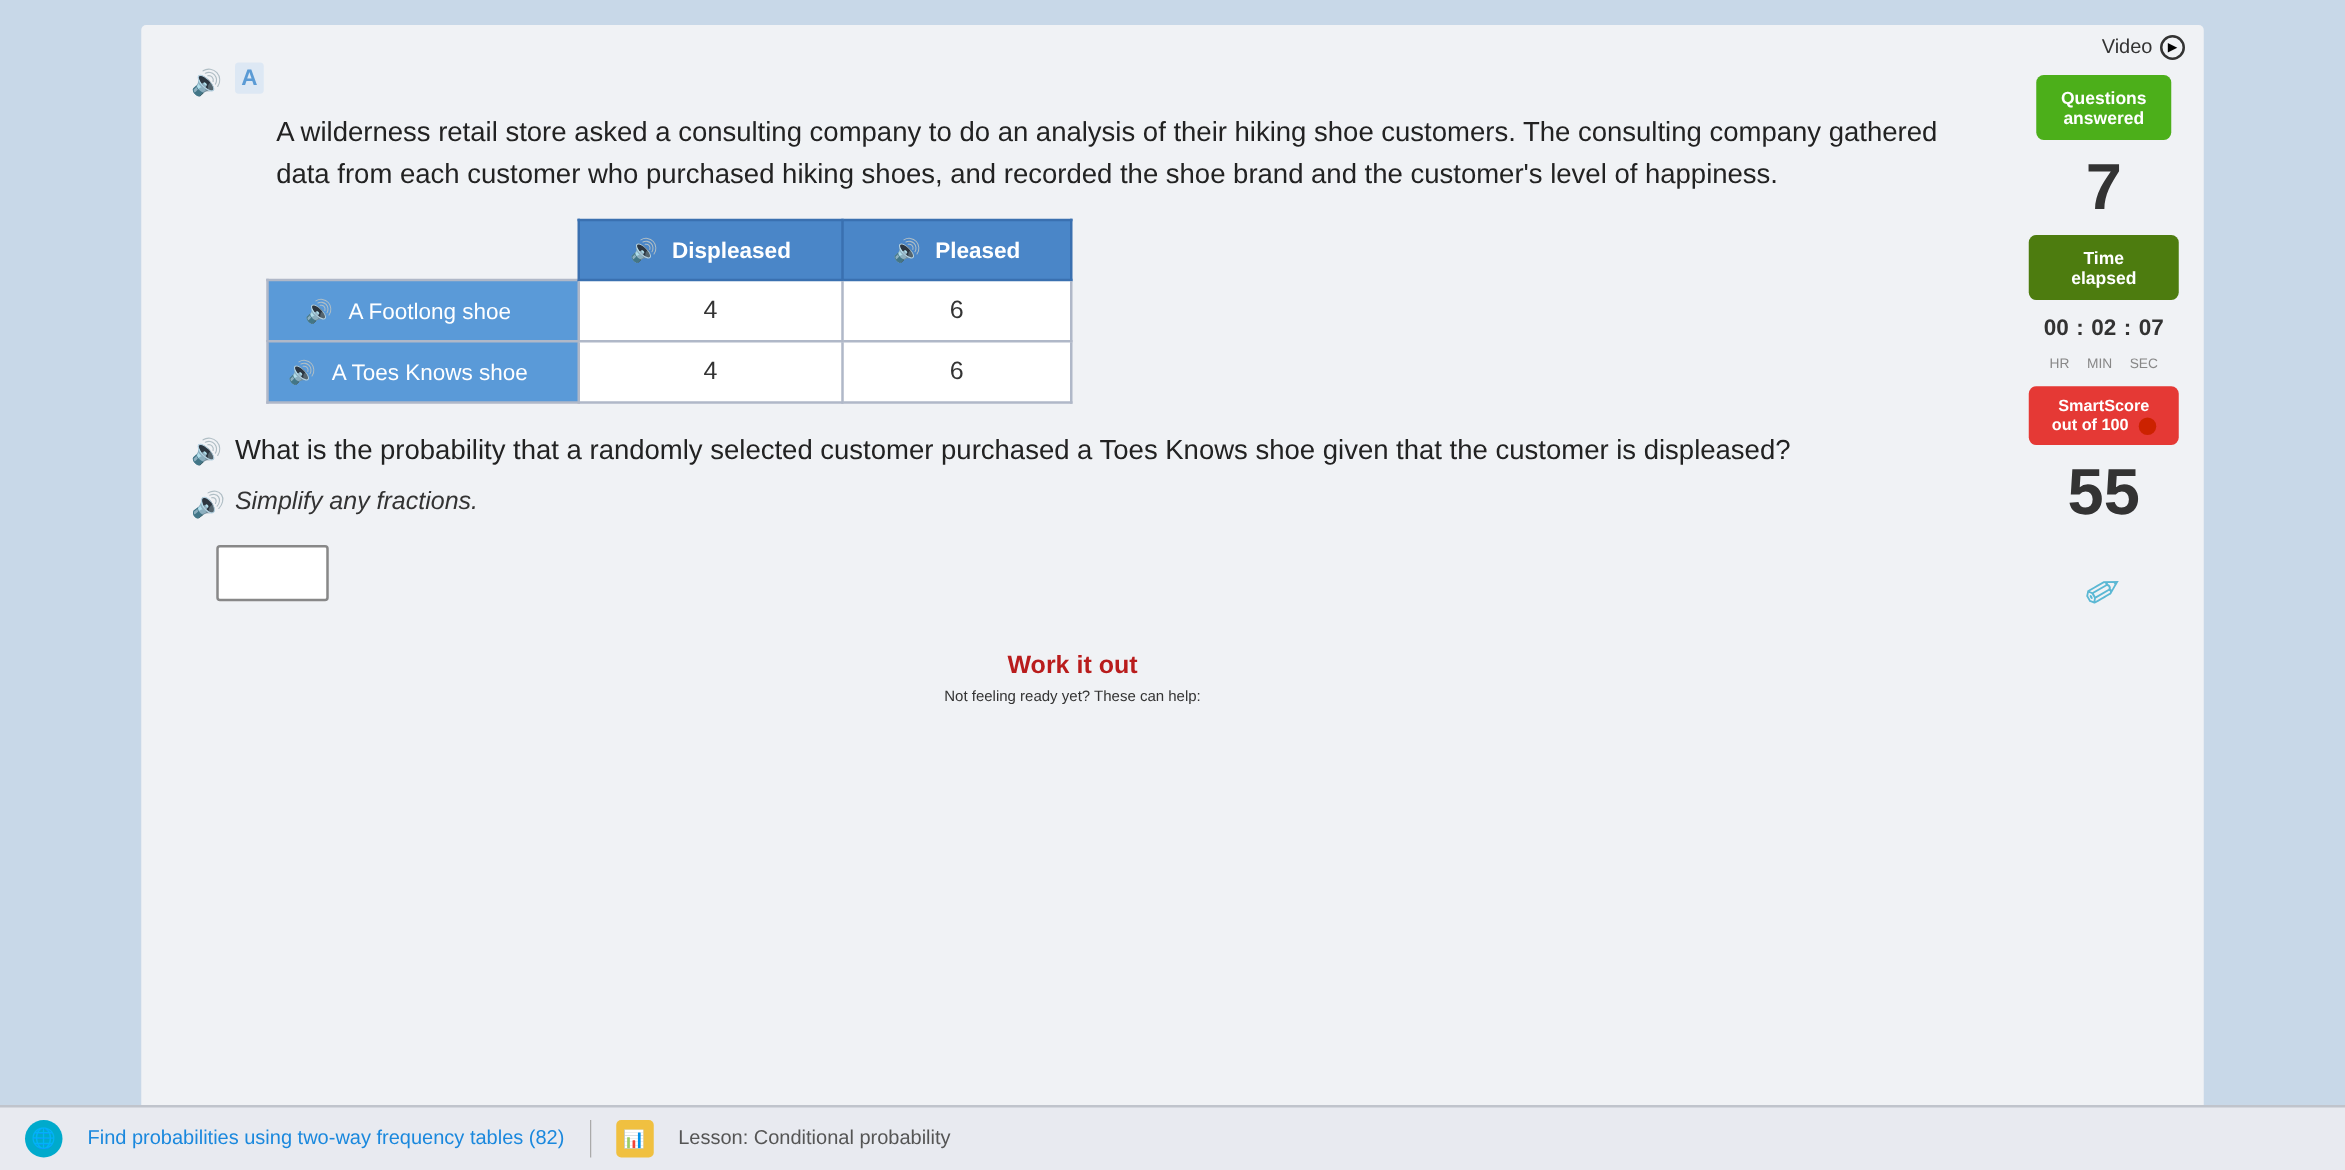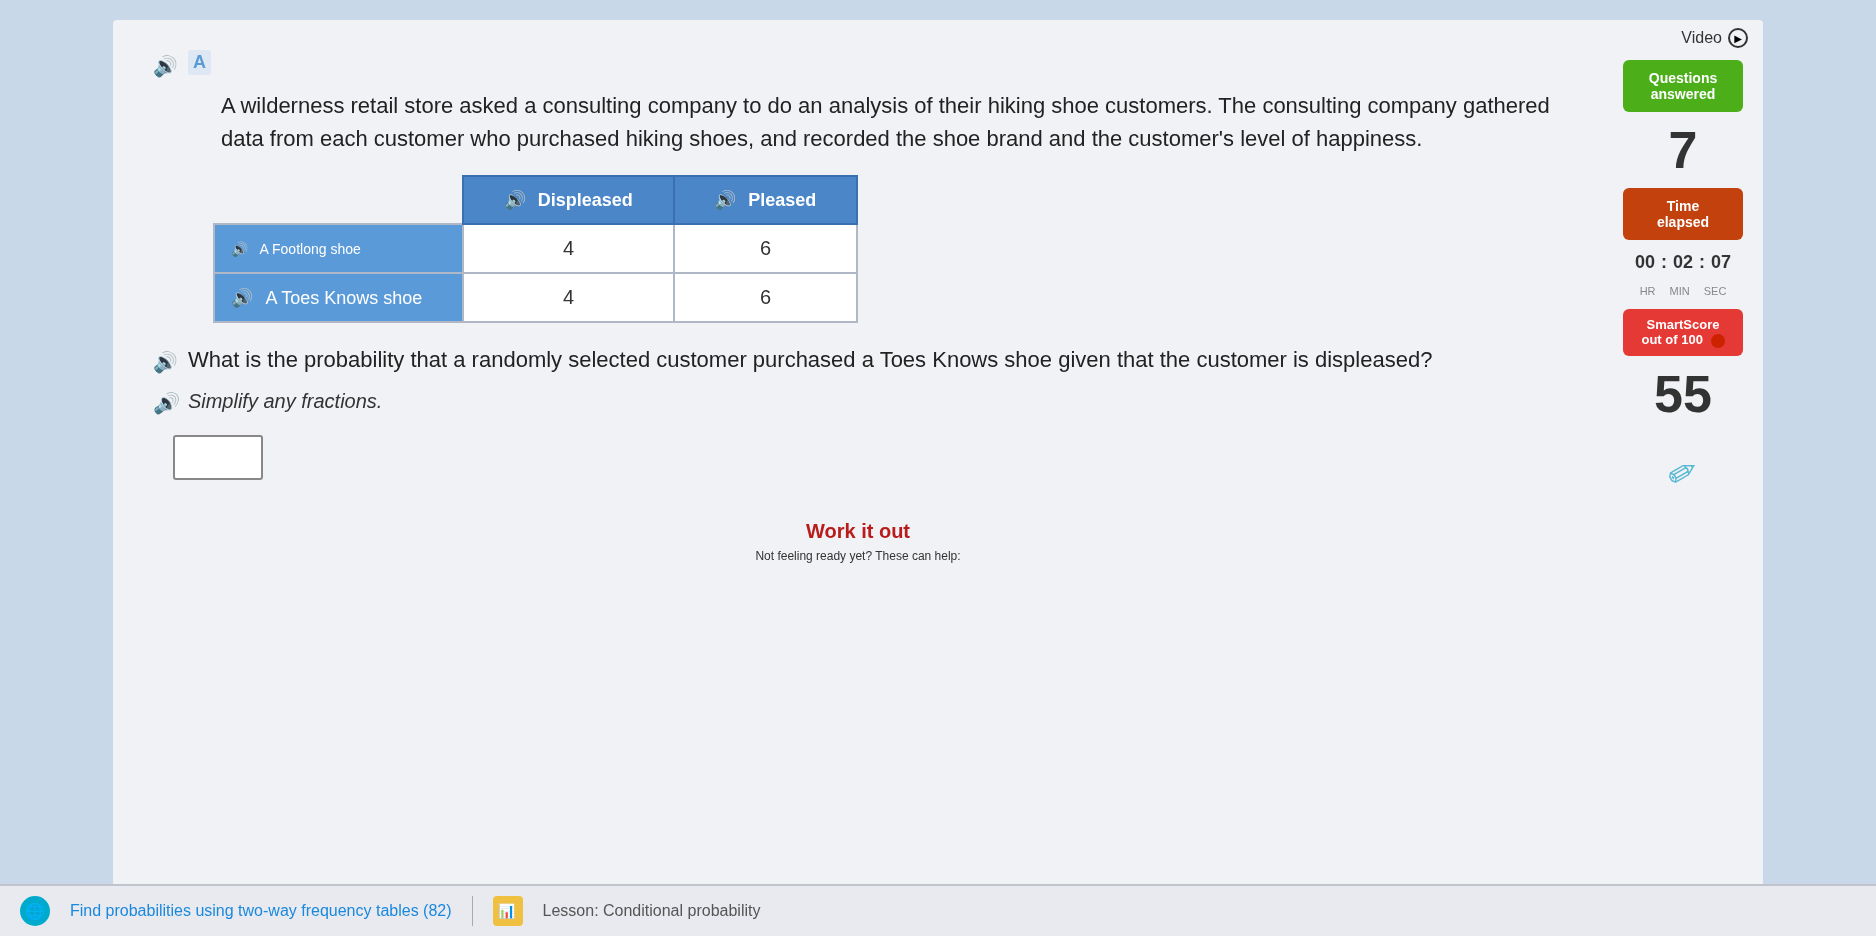--- a/index.html
+++ b/index.html
@@ -45,31 +45,31 @@
       font-size: 10px;
     }
     .questions-answered-btn {
       background: #4caf1a;
       color: white;
       font-size: 14px;
       font-weight: bold;
       padding: 10px 14px;
       border-radius: 6px;
       text-align: center;
-      width: 120px;
+      width: 108px;
     }
     .count-number {
       font-size: 52px;
       font-weight: bold;
       color: #333;
       text-align: center;
       line-height: 1;
     }
     .time-elapsed-btn {
-      background: #c2410c;
+      background: #4d7c0f;
       color: white;
       font-size: 14px;
       font-weight: bold;
       padding: 10px 14px;
       border-radius: 6px;
       text-align: center;
       width: 120px;
     }
     .timer-display {
       display: flex;
@@ -161,22 +161,22 @@
       padding: 12px 40px;
       font-size: 20px;
       text-align: center;
       border: 2px solid #b0b8c8;
       background: white;
       color: #333;
     }
     .data-table tr:first-child td:first-child {
       background: #5a9ad8;
       color: white;
-      font-size: 14px;
-      text-align: left;
+      font-size: 18px;
+      text-align: center;
       padding-left: 16px;
     }
     .data-table tr:last-child td:first-child {
       background: #5a9ad8;
       color: white;
       font-size: 18px;
       text-align: left;
       padding-left: 16px;
     }
     .row-header {

